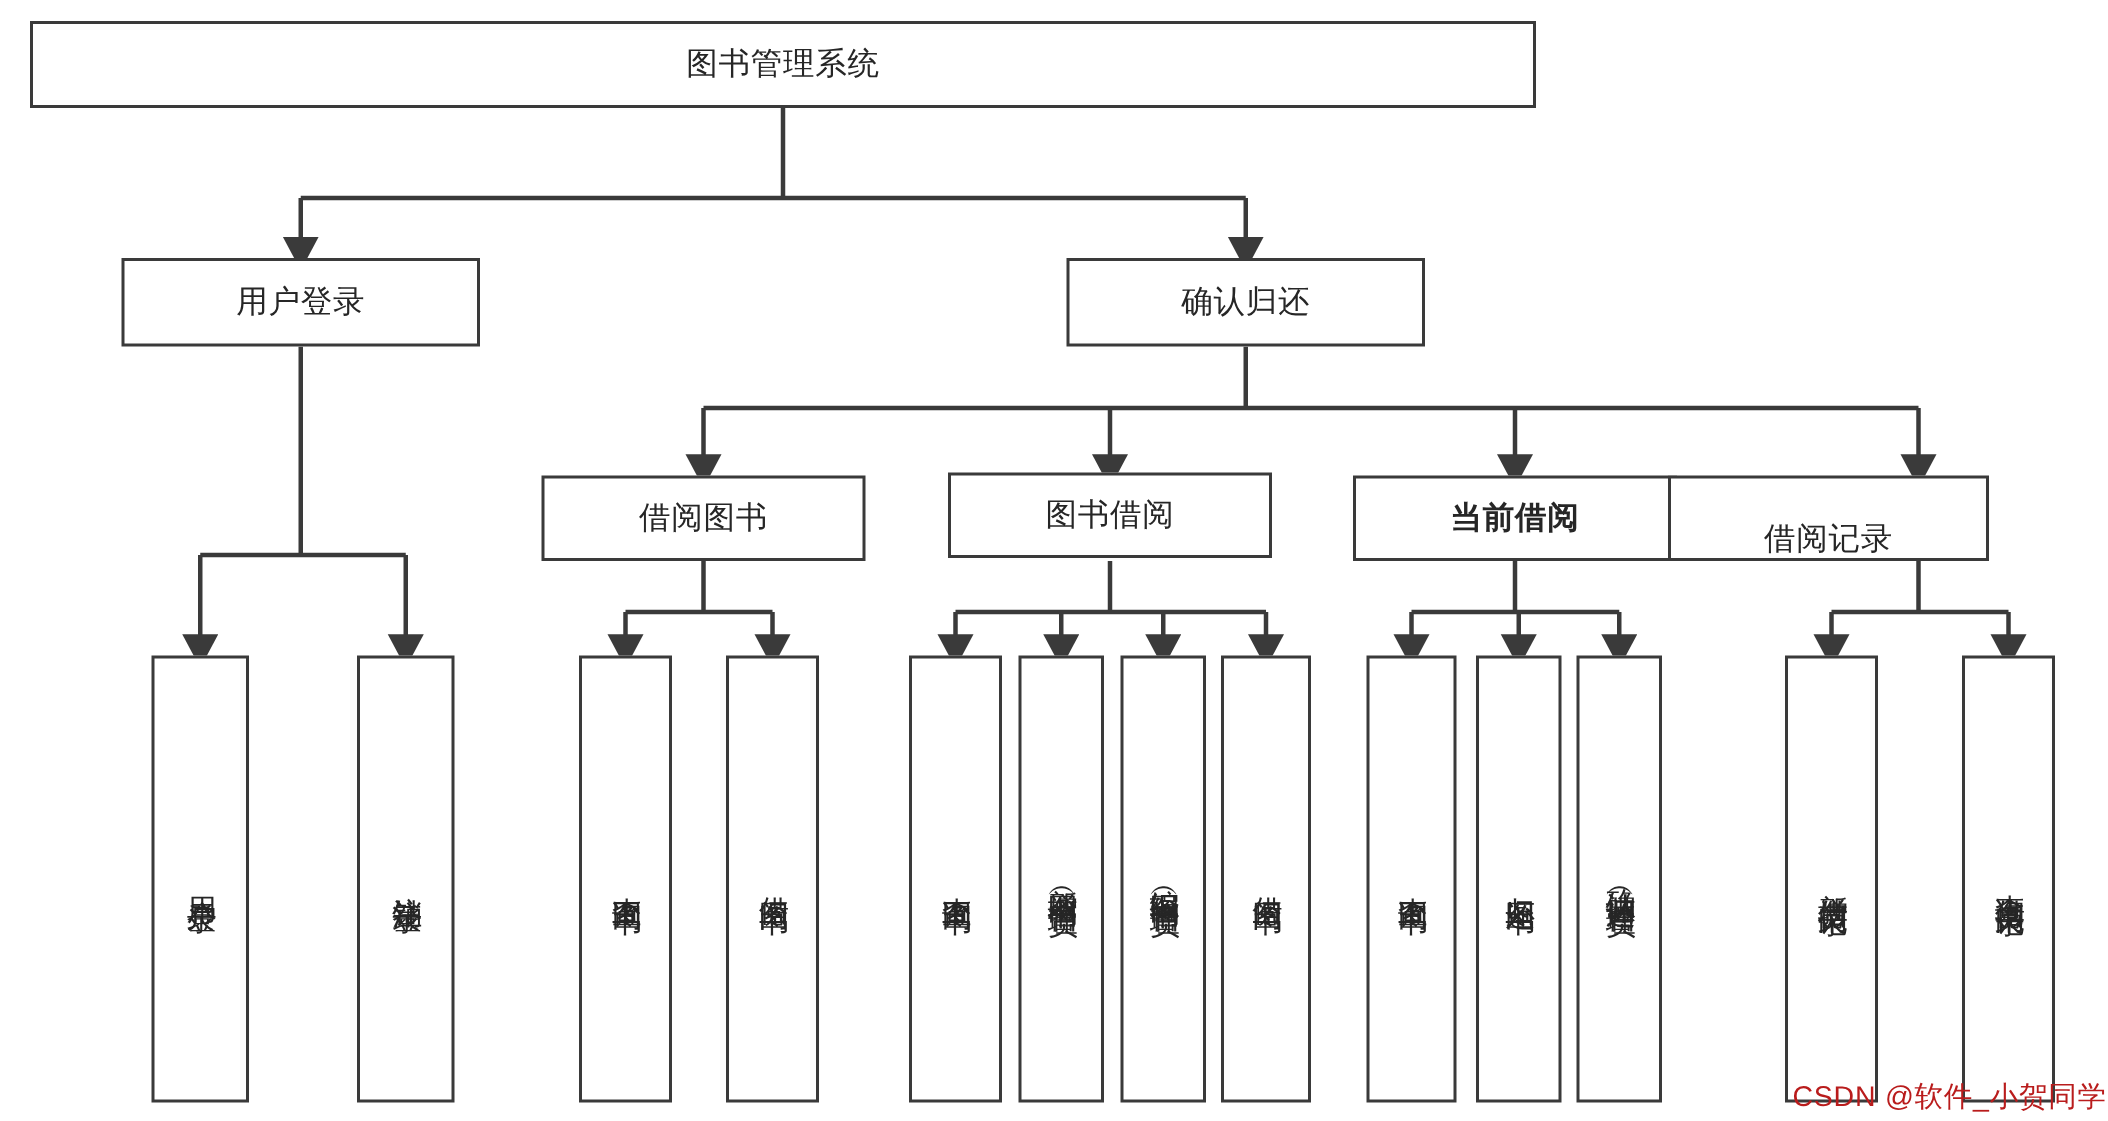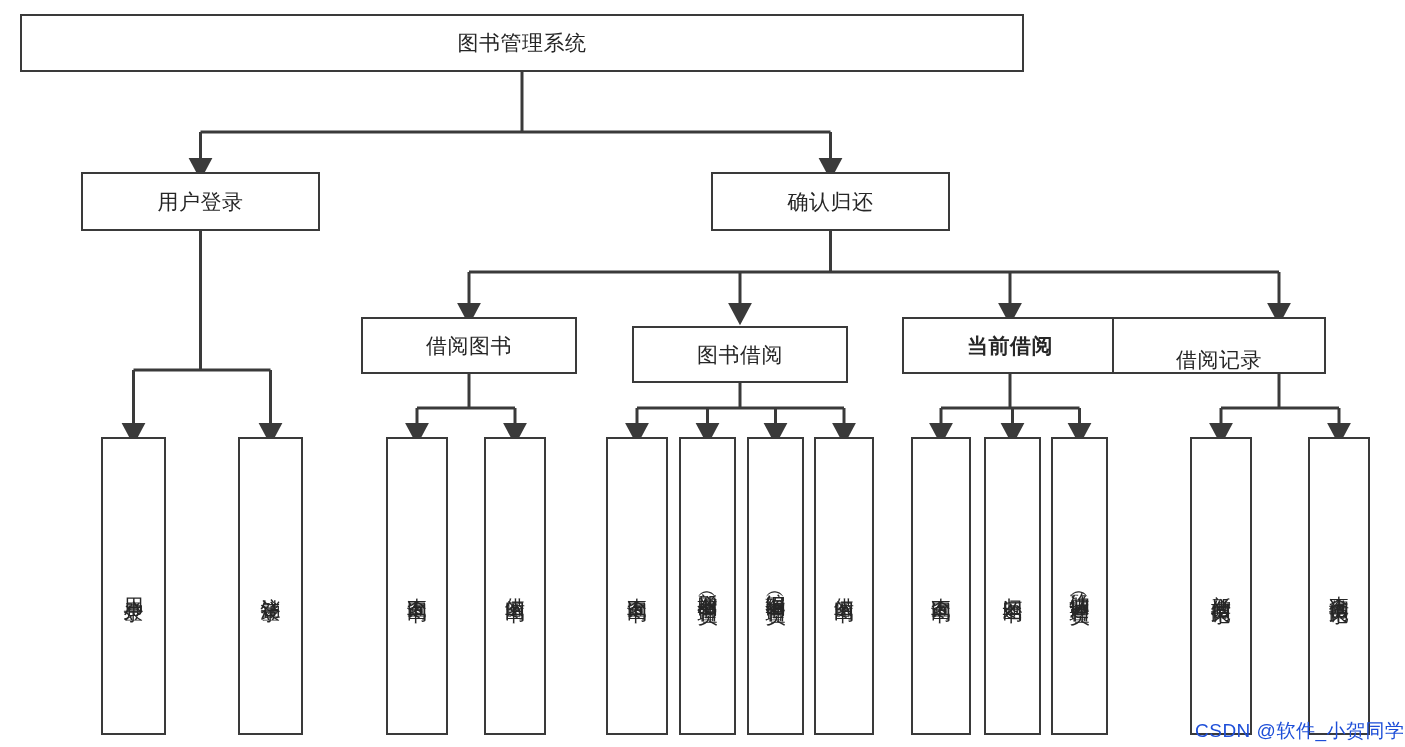--- a/index.html
+++ b/index.html
@@ -52,21 +52,21 @@
   .node.vertical .lbl {
     writing-mode: vertical-rl;
     text-orientation: upright;
     font-size: 20px;
     letter-spacing: 2px;
     line-height: 1.05;
   }
   .watermark {
     position: absolute;
     font-size: 19px;
-    color: #1d4ed8;
+    color: #b91c1c;
     white-space: nowrap;
     letter-spacing: 0.5px;
     pointer-events: none;
   }
 </style>
 </head>
 <body>
 
 <div id="canvas">
   <svg id="edges" viewBox="0 0 1405 747" width="1405" height="747" aria-hidden="true">
@@ -118,21 +118,21 @@
       </div>
       <div class="node horizontal" style="left: 81px; top: 172px; width: 239px; height: 59px;">
         <span class="lbl">用户登录</span>
       </div>
       <div class="node horizontal" style="left: 711px; top: 172px; width: 239px; height: 59px;">
         <span class="lbl">确认归还</span>
       </div>
       <div class="node horizontal" style="left: 361px; top: 317px; width: 216px; height: 57px;">
         <span class="lbl">借阅图书</span>
       </div>
-      <div class="node horizontal" style="left: 632px; top: 326px; width: 216px; height: 57px;">
+      <div class="node horizontal" style="left: 632px; top: 315px; width: 216px; height: 57px;">
         <span class="lbl">图书借阅</span>
       </div>
       <div class="node horizontal" style="left: 902px; top: 317px; width: 216px; height: 57px; font-weight: bold;">
         <span class="lbl">当前借阅</span>
       </div>
       <div class="node horizontal" style="left: 1112px; top: 317px; width: 214px; height: 57px; align-items: flex-end;">
         <span class="lbl">借阅记录</span>
       </div>
       <div class="node vertical" style="left: 101px; top: 437px; width: 65px; height: 298px;">
         <span class="lbl">用户登录</span>

